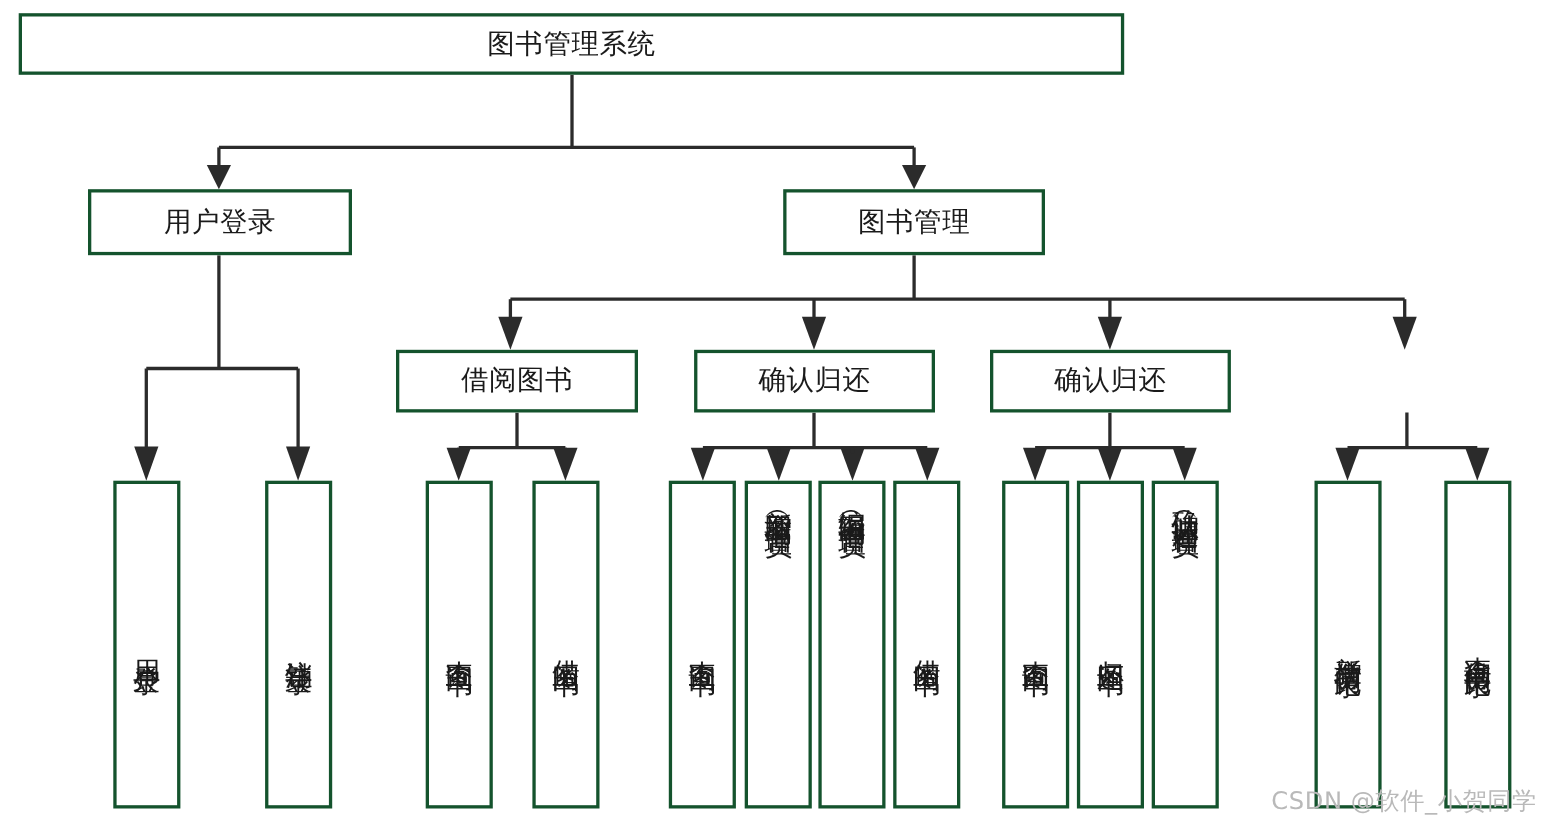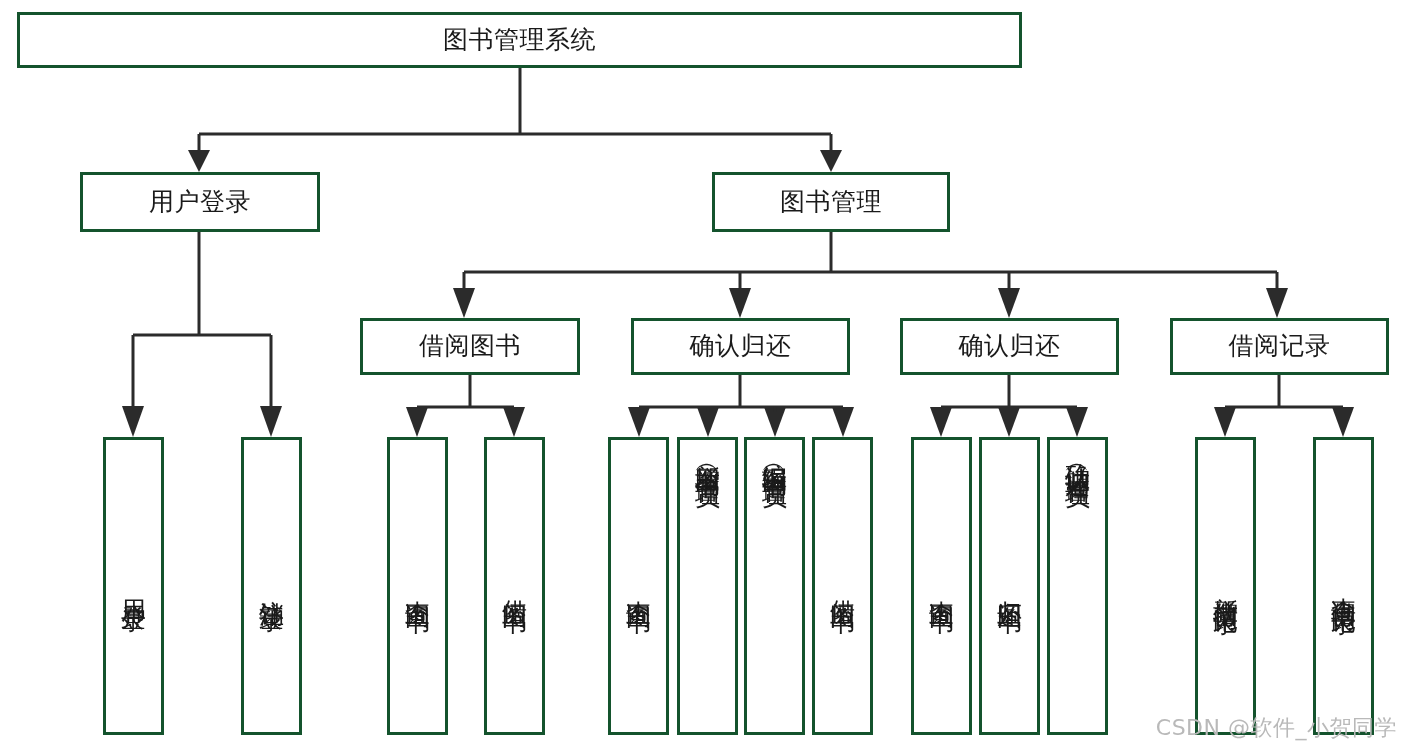--- a/index.html
+++ b/index.html
@@ -175,23 +175,20 @@
   </div>
 
   <div class="node h-node" style="left:631px; top:318px; width:219px; height:57px;">
     <span class="node-label">确认归还</span>
   </div>
 
   <div class="node h-node" style="left:900px; top:318px; width:219px; height:57px;">
     <span class="node-label">确认归还</span>
   </div>
 
-  <div class="node h-node" style="left:1170px; top:318px; width:219px; height:57px;">
-    <span class="node-label">借阅记录</span>
-  </div>
 
   <div class="node v-node" style="left:103px; top:437px; width:61px; height:298px;">
     <span class="vwrap">
       <span class="node-label">用户登录</span>
     </span>
   </div>
 
   <div class="node v-node" style="left:241px; top:437px; width:61px; height:298px;">
     <span class="vwrap">
       <span class="node-label">注销登录</span>

